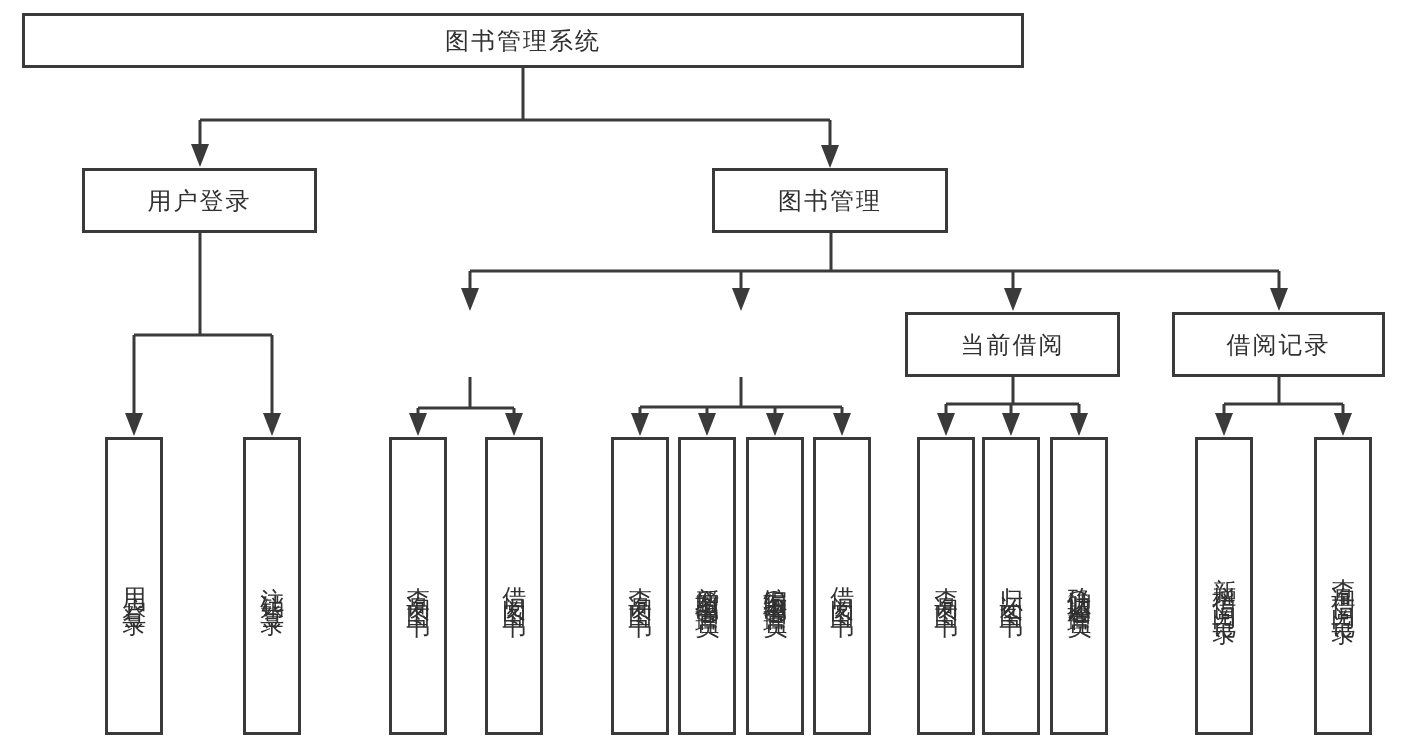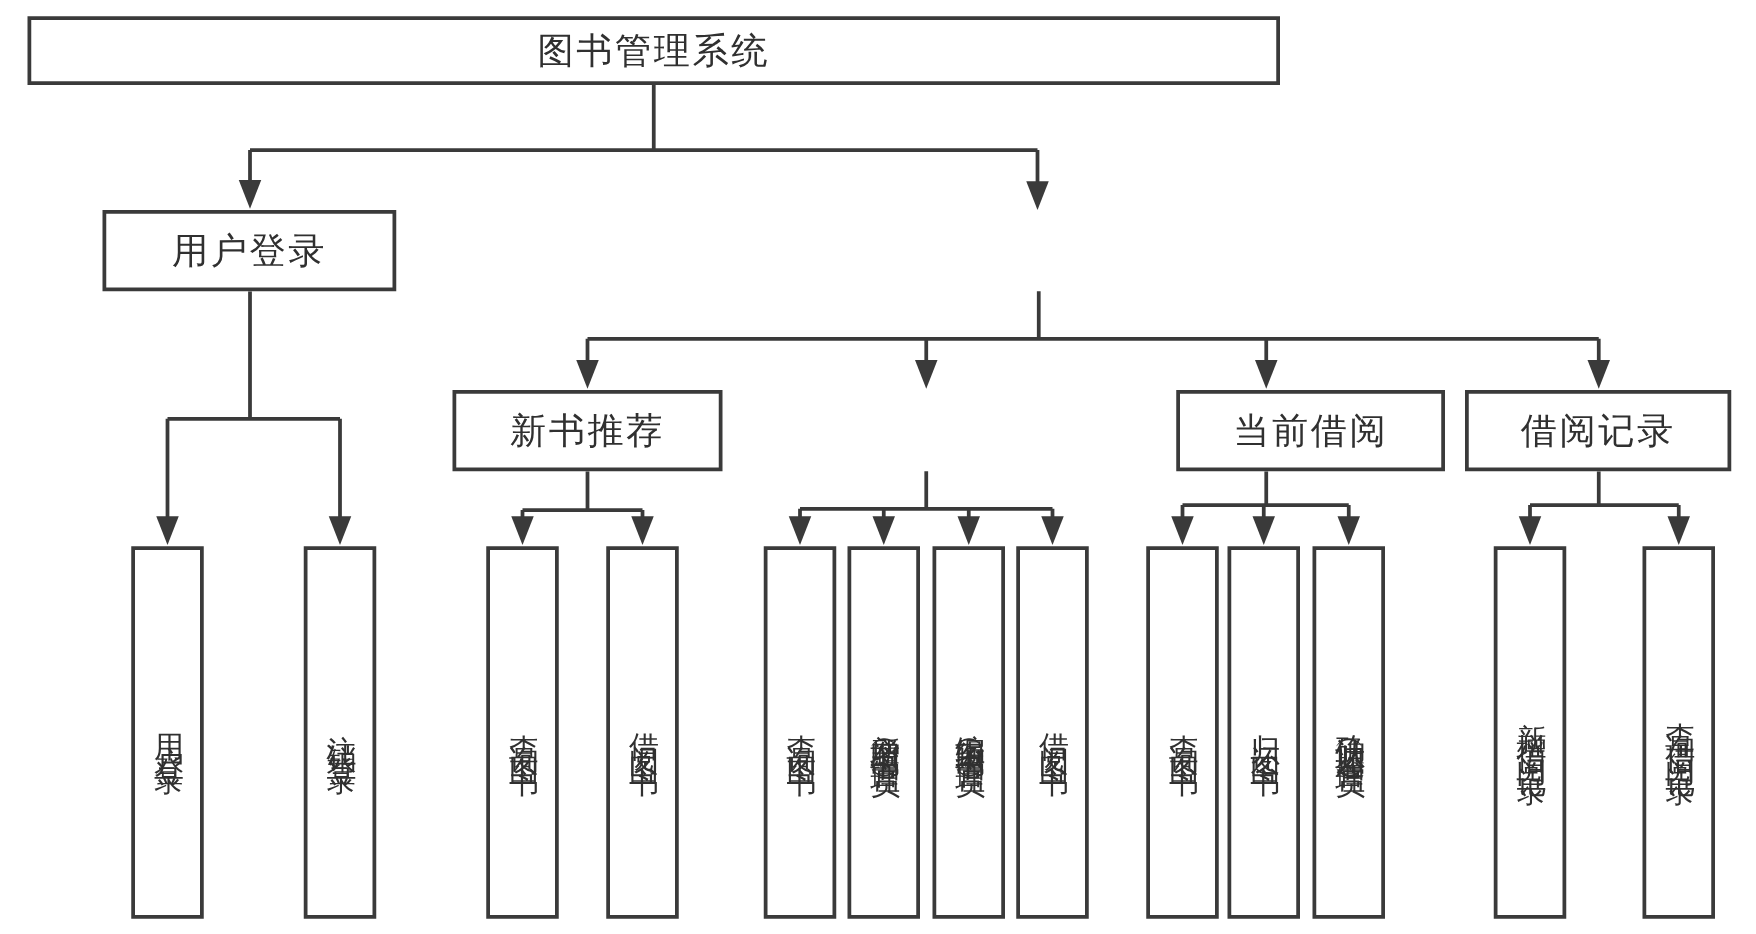--- a/index.html
+++ b/index.html
@@ -26,21 +26,21 @@
     position: absolute;
     box-sizing: border-box;
     border: 3px solid #3a3a3a;
     background: #ffffff;
     display: flex;
     align-items: center;
     justify-content: center;
     color: #303030;
   }
   .hlbl {
-    font-size: 29px;
+    font-size: 24px;
     letter-spacing: 2px;
     white-space: nowrap;
     color: #303030;
   }
   .leaf {
     width: 58px;
     height: 298px;
     top: 437px;
   }
   .vlbl {
@@ -114,25 +114,25 @@
     <polygon points="1334,413 1352,413 1343,436"></polygon>
   </svg>
 
   <div class="box" style="left:22px; top:13px; width:1002px; height:55px;">
     <span class="hlbl">图书管理系统</span>
   </div>
 
   <div class="box" style="left:82px; top:168px; width:235px; height:65px;">
     <span class="hlbl">用户登录</span>
   </div>
+  <div class="box" style="left:712px; top:168px; width:236px; height:65px;">
+    <span class="hlbl">图书管理</span>
+  </div>
 
-  <div class="box" style="left:362px; top:312px; width:216px; height:65px;">
-    <span class="hlbl">新书推荐</span>
-  </div>
-  <div class="box" style="left:905px; top:312px; width:215px; height:65px;margin-left:36px;">
+  <div class="box" style="left:905px; top:312px; width:215px; height:65px;">
     <span class="hlbl">当前借阅</span>
   </div>
   <div class="box" style="left:1172px; top:312px; width:213px; height:65px;">
     <span class="hlbl">借阅记录</span>
   </div>
 
   <div class="box leaf" style="left:105px;">
     <span class="vlbl">用户登录</span>
   </div>
   <div class="box leaf" style="left:243px;">

